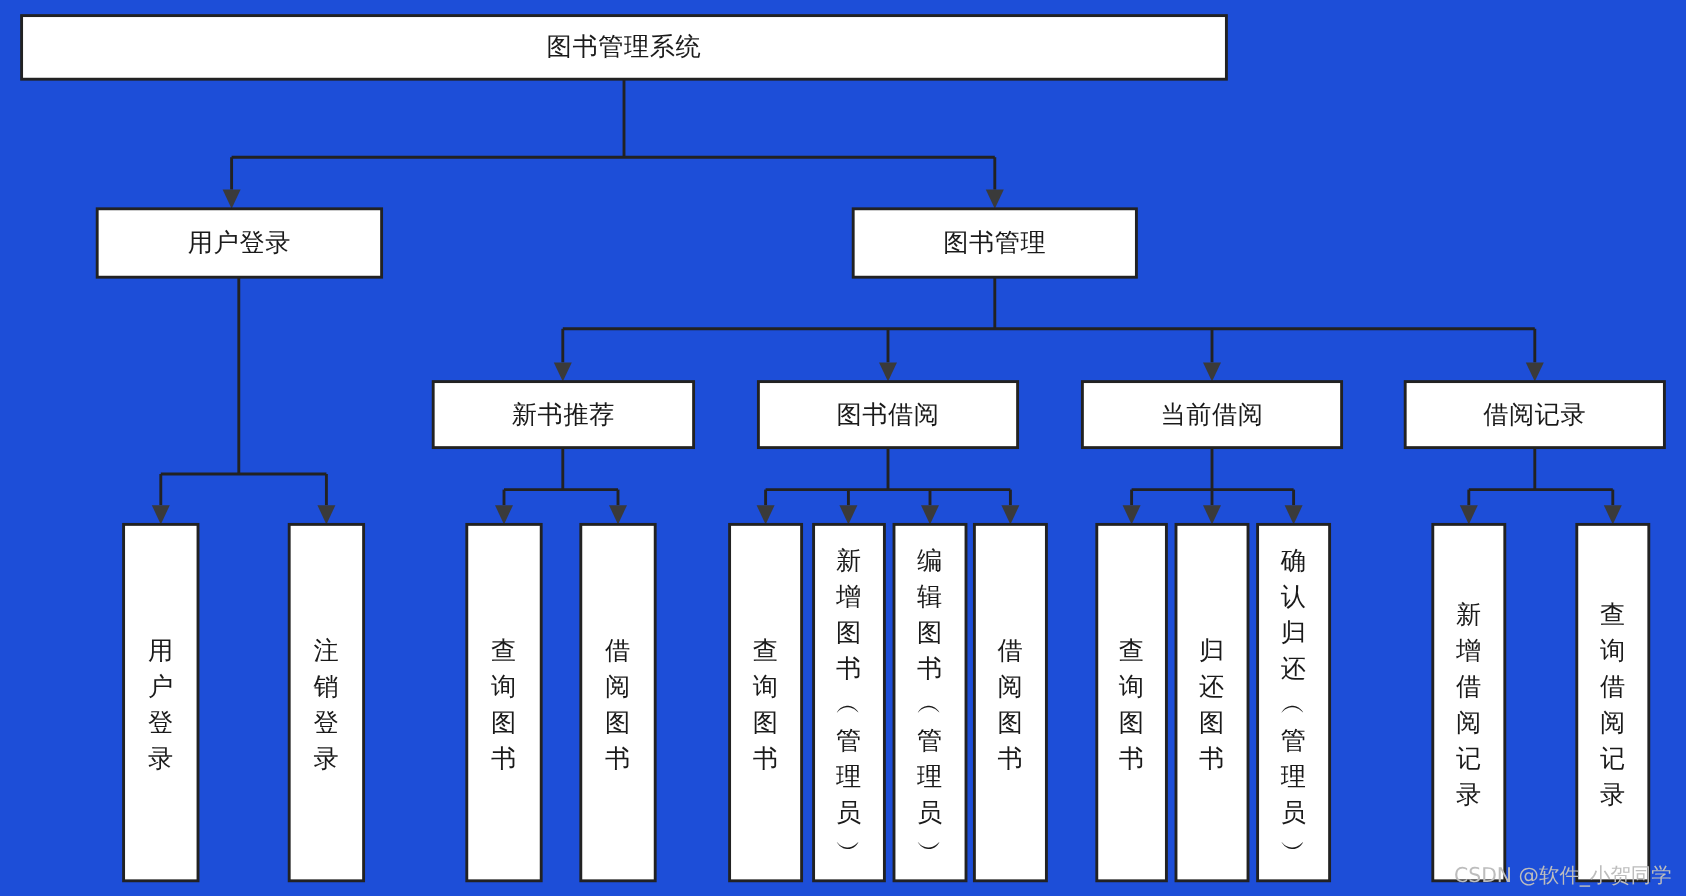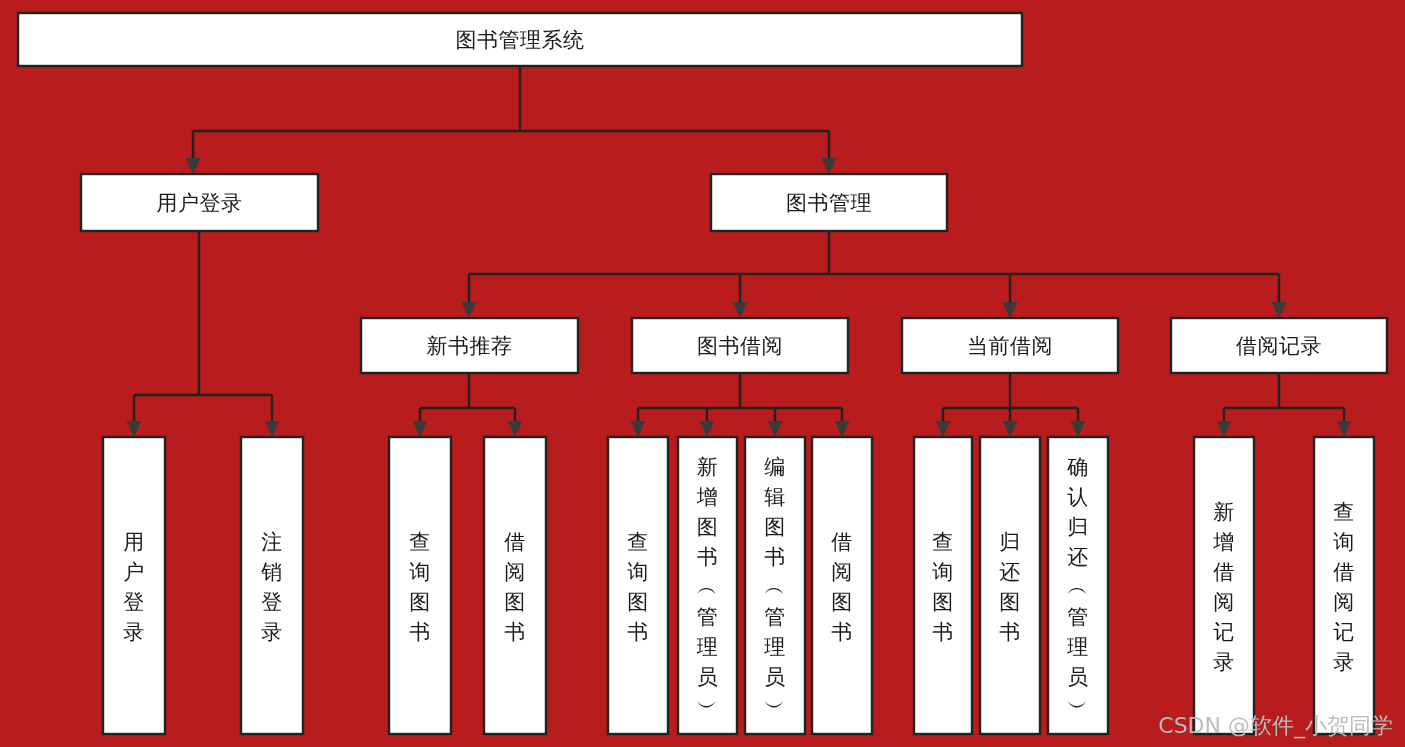--- a/index.html
+++ b/index.html
@@ -11,21 +11,21 @@
   body {
     width: 1405px;
     height: 747px;
     overflow: hidden;
     font-family: "DejaVu Sans", "Liberation Sans", sans-serif;
   }
   #diagram-root {
     position: relative;
     width: 1405px;
     height: 747px;
-    background: #b91c1c;
+    background: #1d4ed8;
   }
   svg#flowchart {
     position: absolute;
     left: 0;
     top: 0;
     width: 1405px;
     height: 747px;
     display: block;
   }
   .node-rect {
@@ -56,21 +56,21 @@
     font-size: 21px;
     fill: #1a1a1a;
     text-anchor: middle;
     letter-spacing: 0.5px;
   }
   .watermark {
     position: absolute;
     right: 12px;
     bottom: 6px;
     font-family: "DejaVu Sans", "Liberation Sans", sans-serif;
-    font-size: 22px;
+    font-size: 17px;
     color: #bdbdbd;
     white-space: nowrap;
     pointer-events: none;
     user-select: none;
   }
 </style>
 </head>
 <body>
 
 <div id="diagram-root">

